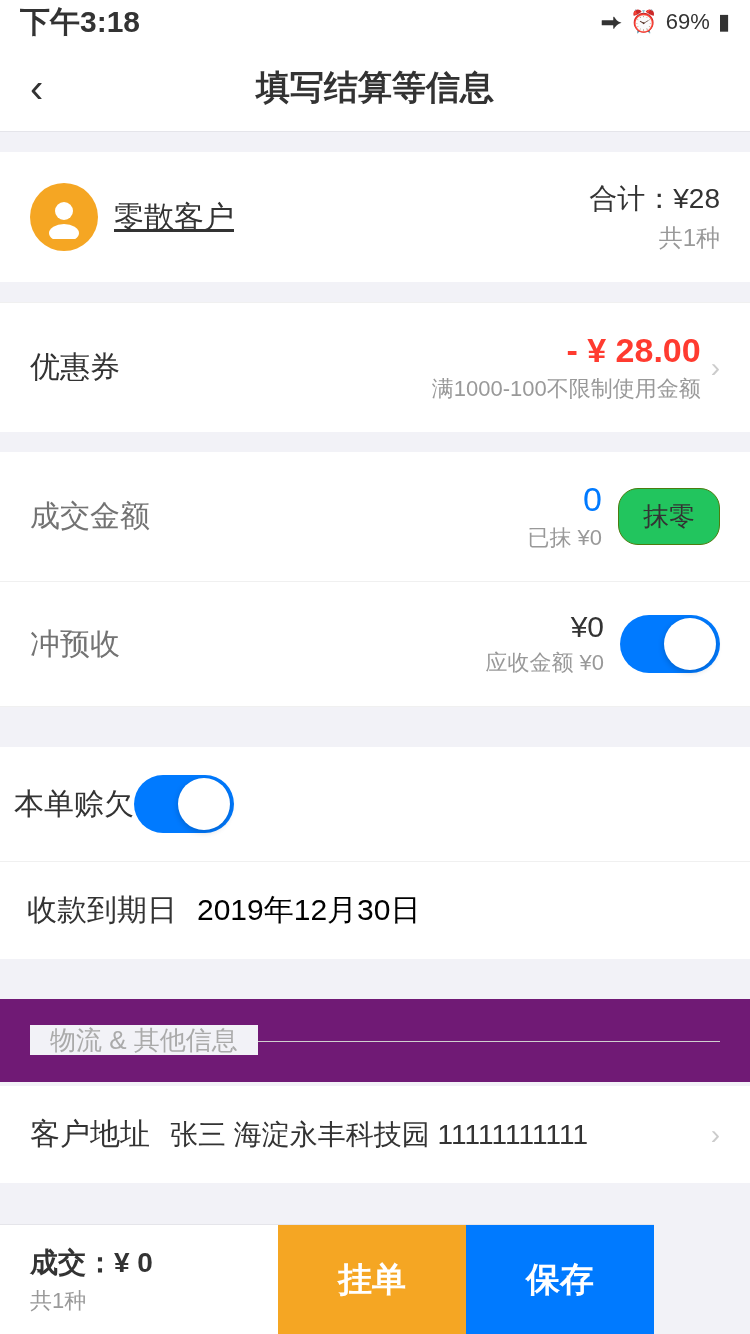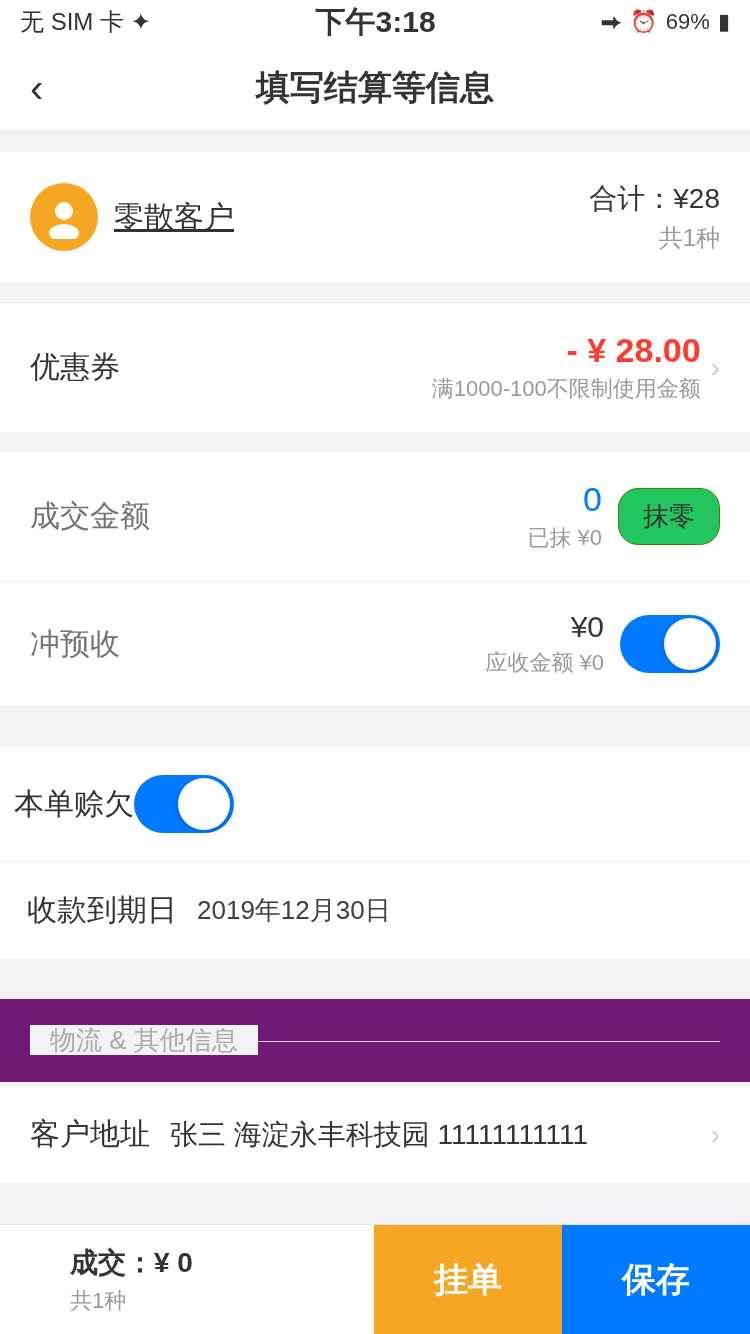--- a/index.html
+++ b/index.html
@@ -163,21 +163,21 @@
     
     .due-date-section {
       background: #fff;
       padding: 28px 27px;
       display: flex;
       align-items: center;
       gap: 20px;
       border-top: 1px solid #f0f0f0;
     }
     .due-date-label { font-size: 30px; color: #333; }
-    .due-date-value { font-size: 26px; color: #404040; }
+    .due-date-value { font-size: 30px; color: #000000; }
 
     
     .logistics-divider {
       background: #701a75;
       padding: 24px 30px;
       text-align: left;
       position: relative;
       margin-top: 20px;
     }
     .logistics-divider-line {
@@ -215,27 +215,26 @@
     .empty-space {
       height: 180px;
       background: #f2f2f7;
     }
 
     
     .bottom-bar {
       position: fixed;
       bottom: 0;
       left: 0;
-      width: 750px;
+      width: 654px;
       height: 110px;
       background: #fff;
       display: flex;
       align-items: center;
       border-top: 1px solid #e5e5ea;
-      padding-left: 40px;
     }
     .bottom-left {
       flex: 1;
       padding: 0 30px;
     }
     .bottom-transaction { font-size: 28px; color: #333; }
     .bottom-transaction span { font-weight: 600; }
     .bottom-count { font-size: 22px; color: #999; margin-top: 4px; }
     .bottom-btn {
       height: 110px;
@@ -249,23 +248,20 @@
       cursor: pointer;
       border: none;
     }
     .btn-pending { background: #f5a623; }
     .btn-save { background: #007aff; }
   </style>
 </head>
 <body>
 
 <div class="status-bar">
-  <div class="status-left">
-    <span>无 SIM 卡 ✦</span>
-  </div>
   <div class="status-center">下午3:18</div>
   <div class="status-right">
     <span>⮕</span>
     <span>⏰</span>
     <span>69%</span>
     <span>▮</span>
   </div>
 </div>
 
 <div class="nav-bar">

